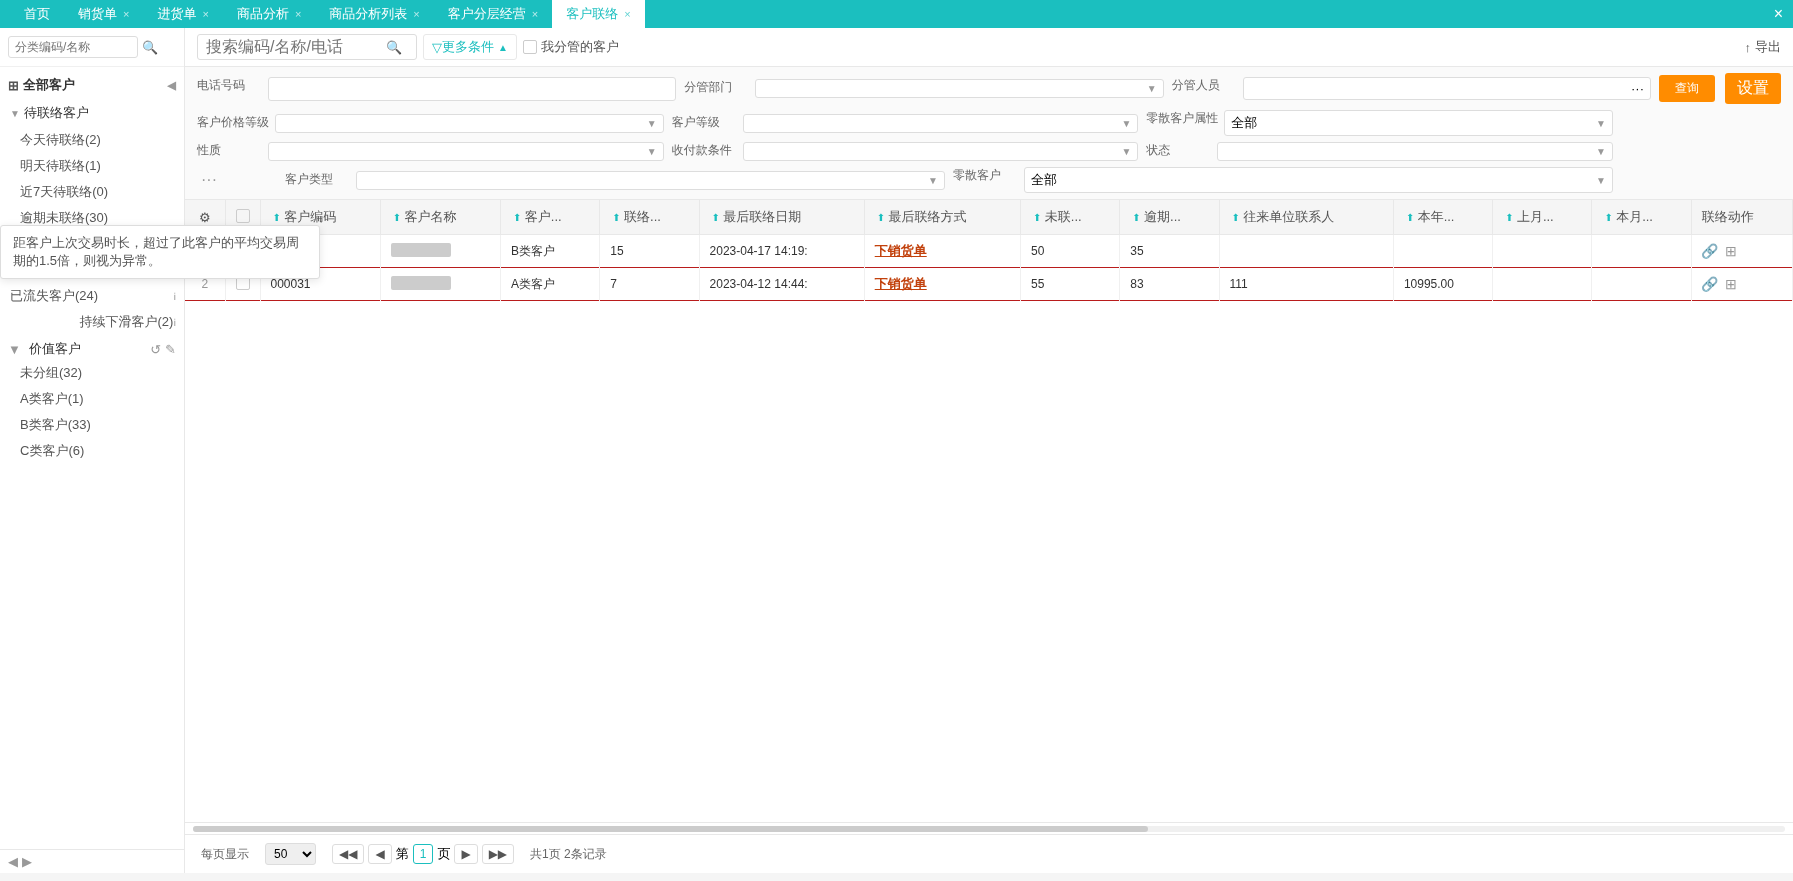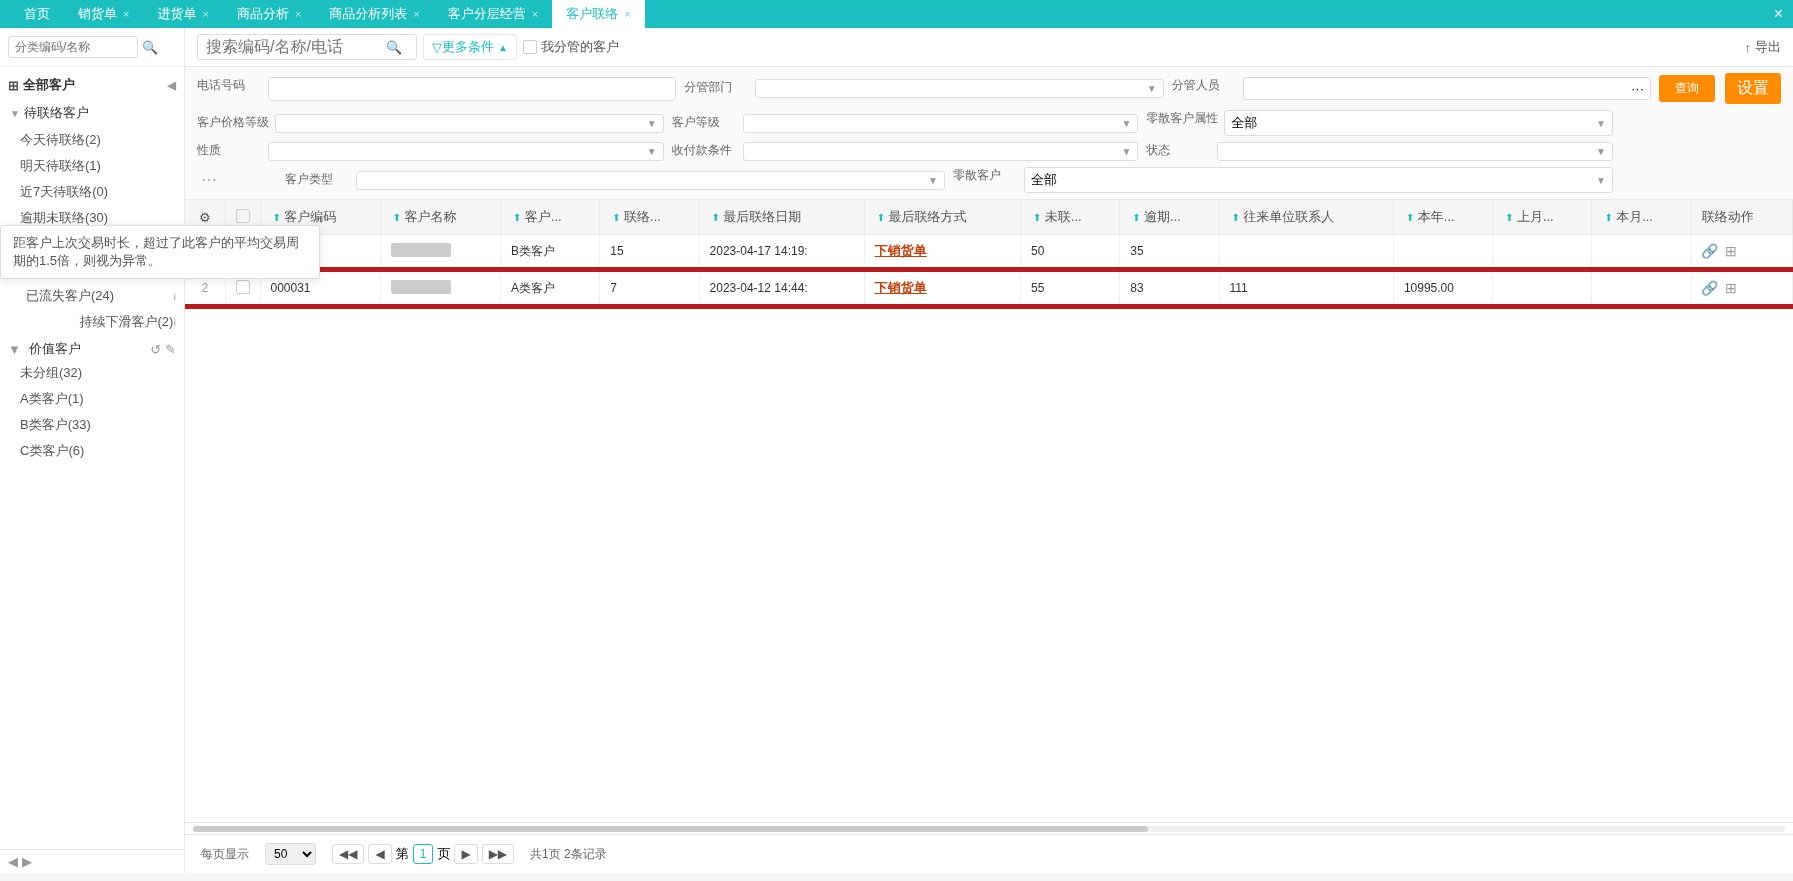--- a/index.html
+++ b/index.html
@@ -306,21 +306,21 @@
       color: #555;
       font-size: 12px;
       border-right: 1px solid #e8e8e8;
       white-space: nowrap;
     }
     thead th.col-num { width: 40px; text-align: center; }
     thead th.col-check { width: 30px; text-align: center; }
     thead th .sort-icon { color: #1bbfbf; margin-left: 2px; font-size: 10px; }
 
     tbody tr {
-      border-bottom: 5px solid #b91c1c;
+      border-bottom: 1px solid #b91c1c;
     }
     tbody td {
       padding: 7px 10px;
       color: #333;
       font-size: 12px;
       border-right: 1px solid #f0f0f0;
     }
     tbody td.col-num { text-align: center; color: #999; }
     tbody td.col-check { text-align: center; }
     .link-text {
@@ -499,21 +499,21 @@
       </div>
 
       <div class="tree-item active" style="padding-left:10px; display:flex; justify-content:space-between;">
         <span>回购异常客户(2)</span>
         <span style="color:white; font-size:10px;">ℹ</span>
       </div>
       <div class="tree-item" style="padding-left:10px; display:flex; justify-content:space-between;">
         <span>流失预警客户(3)</span>
         <span style="color:#999; font-size:10px;">ℹ</span>
       </div>
-      <div class="tree-item" style="padding-left:26px; display:flex; justify-content:space-between;">
+      <div class="tree-item" style="padding-left:10px; display:flex; justify-content:space-between;">
         <span>已流失客户(24)</span>
         <span style="color:#999; font-size:10px;">ℹ</span>
       </div>
       <div class="tree-item" style="padding-left:10px; display:flex; justify-content:flex-end;">
         <span>持续下滑客户(2)</span>
         <span style="color:#999; font-size:10px;">ℹ</span>
       </div>
 
       <div class="tree-section" style="justify-content:space-between;">
         <div style="display:flex;align-items:center;gap:4px;">

